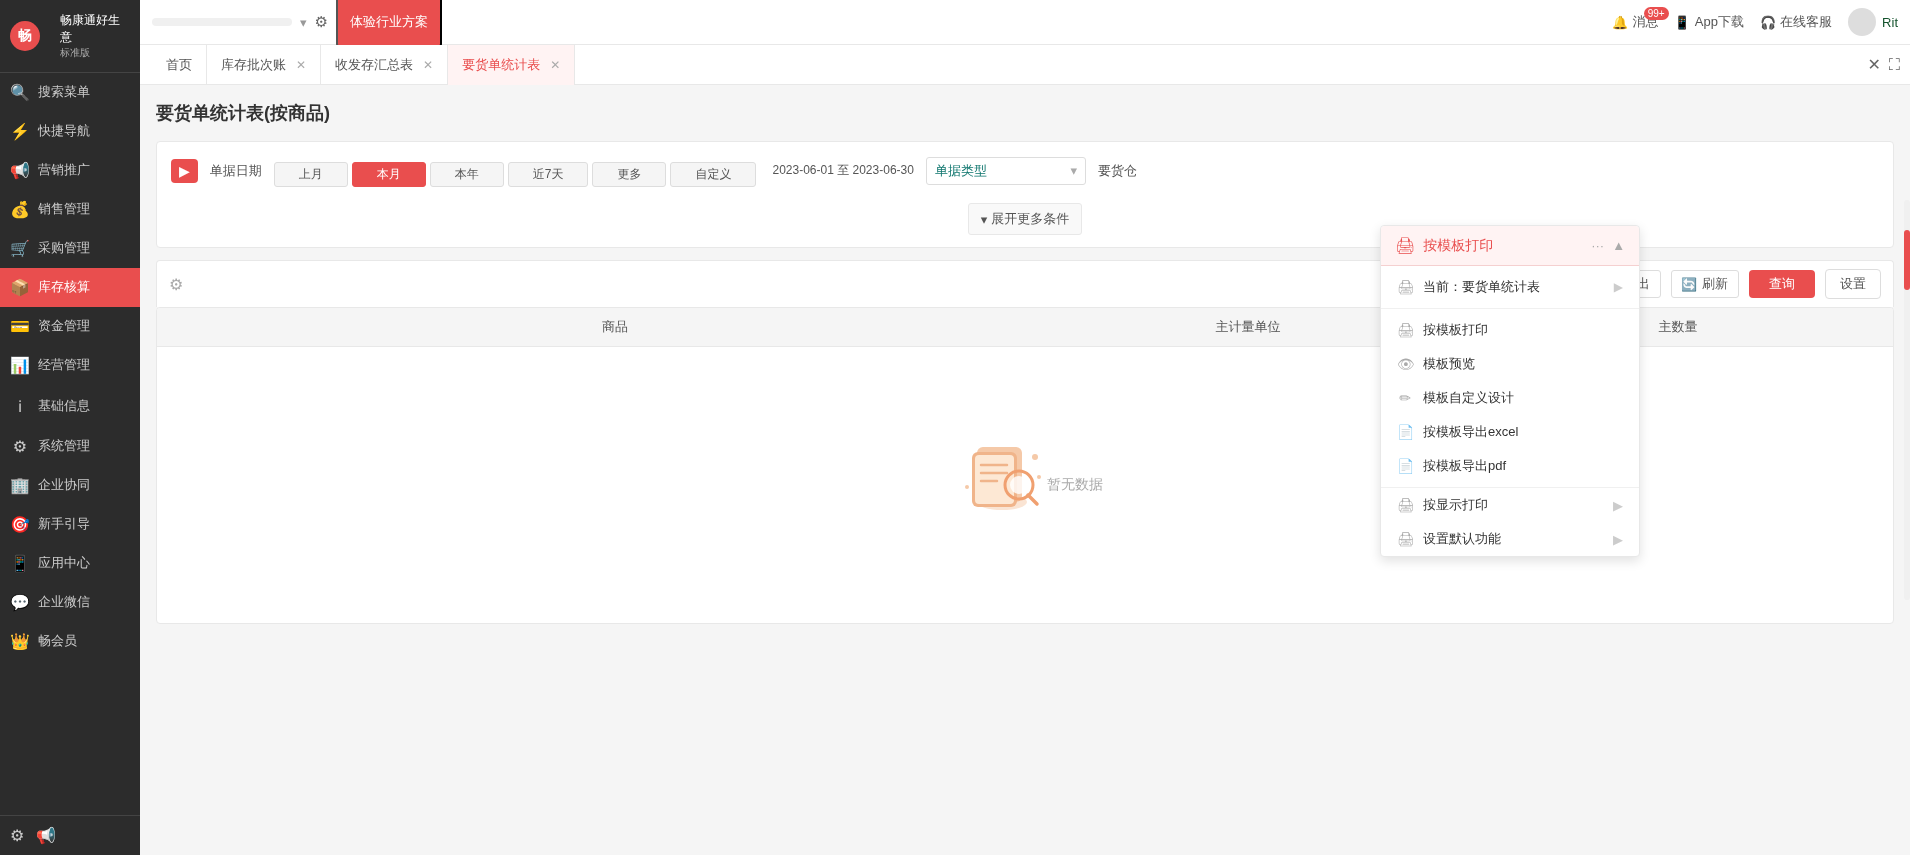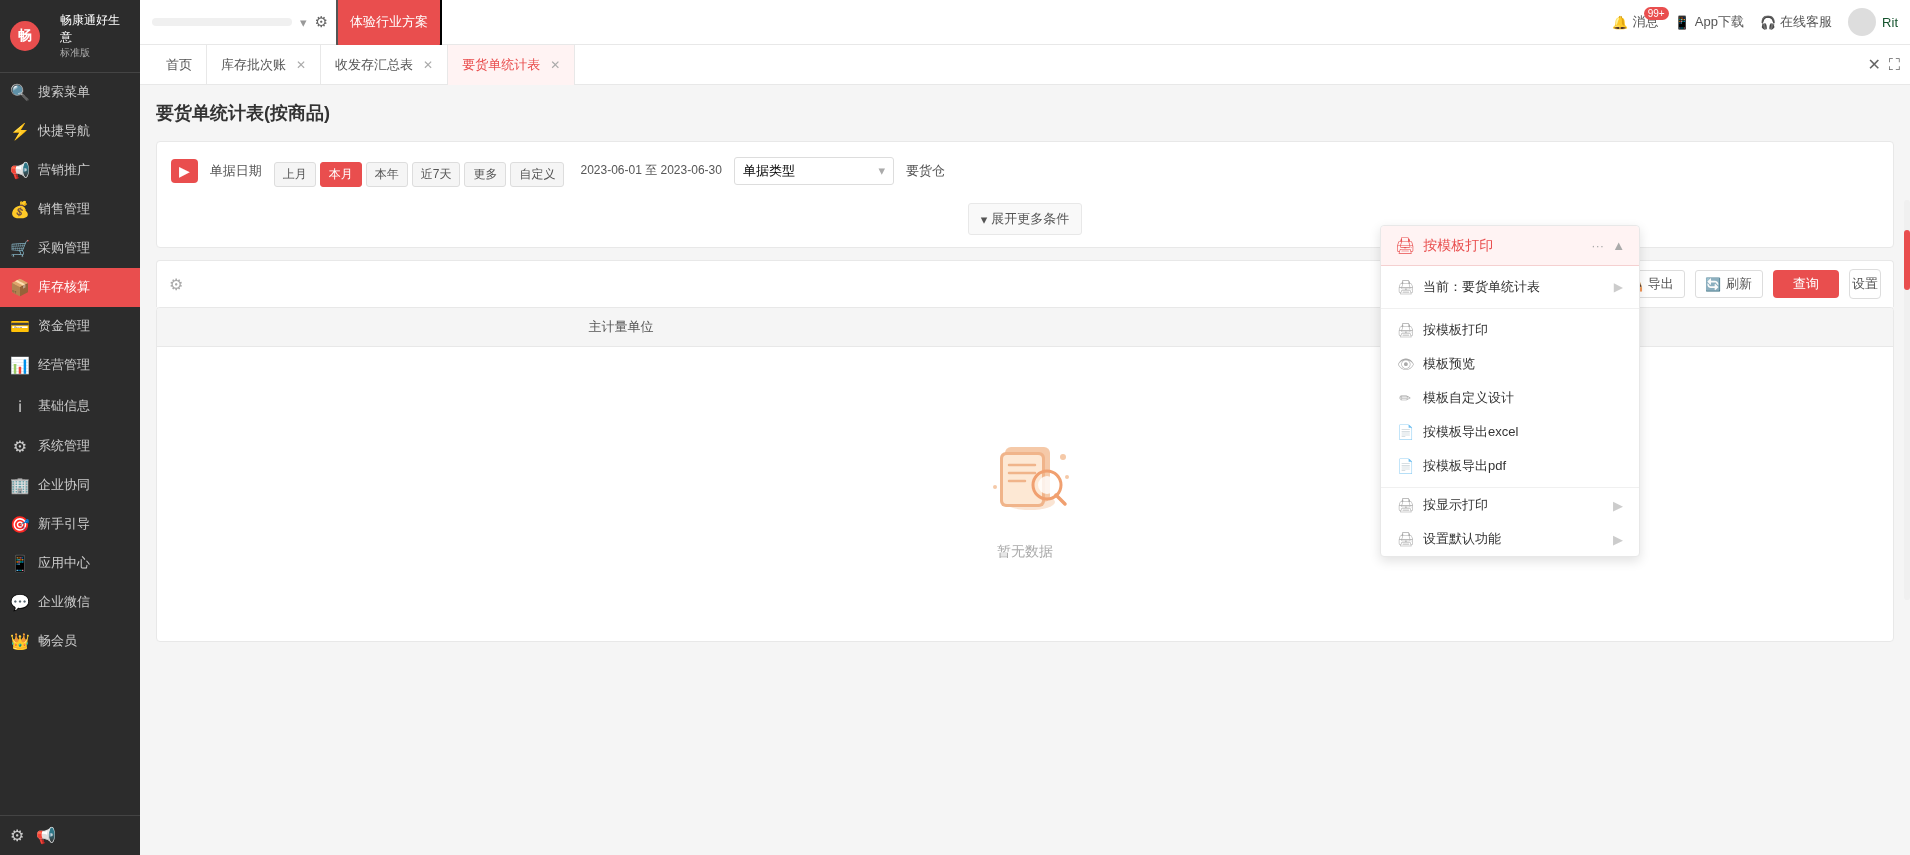--- a/index.html
+++ b/index.html
@@ -170,21 +170,21 @@
       color: #fff;
       border: none;
       border-radius: 4px;
       padding: 4px 8px;
       cursor: pointer;
       font-size: 14px;
       display: flex; align-items: center;
     }
     .filter-label { color: #555; font-size: 13px; white-space: nowrap; }
     .date-btn {
-      padding: 3px 8px;
+      padding: 3px 24px;
       border-radius: 3px;
       cursor: pointer;
       font-size: 12px;
       color: #555;
       background: #f5f5f5;
       border: 1px solid #ddd;
       margin-top: 8px;
     }
     .date-btn.active { background: #e94e4e; color: #fff; border-color: #e94e4e; }
     .date-range { color: #555; font-size: 12px; margin-left: 4px; }
@@ -193,21 +193,21 @@
       display: flex; align-items: center;
       border: 1px solid #ddd;
       border-radius: 3px;
       padding: 4px 8px;
       min-width: 160px;
       cursor: pointer;
       background: #fff;
       justify-content: space-between;
       gap: 8px;
     }
-    .filter-select-label { color: #000000; font-size: 13px; flex: 1; }
+    .filter-select-label { color: #0f766e; font-size: 13px; flex: 1; }
     .filter-select-arrow { color: #aaa; }
 
     .filter-category-label { color: #555; font-size: 13px; white-space: nowrap; }
 
     .expand-more-btn {
       display: flex; align-items: center; gap: 4px;
       color: #555; font-size: 13px; cursor: pointer;
       padding: 6px 12px;
       background: #f9f9f9;
       border: 1px solid #e8e8e8;
@@ -236,21 +236,21 @@
       color: #555;
       font-weight: 500;
       flex: 1;
       text-align: center;
     }
     .table-header-cell.first { width: 40px; flex: none; }
     .table-header-cell.product { flex: 2; }
 
     
     .empty-state {
-      display: flex; flex-direction: column; align-items: center; justify-content: center;
+      display: flex; flex-direction: row; align-items: center; justify-content: center;
       padding: 80px 0;
     }
     .empty-icon {
       width: 100px; height: 100px;
       margin-bottom: 16px;
     }
     .empty-text { color: #aaa; font-size: 14px; }
     .dropdown-menu {
       position: absolute;
       top: 140px;
@@ -499,26 +499,27 @@
       </div>
       <div style="display:flex;align-items:center;gap:4px;padding:4px 10px;border:1px solid #ddd;border-radius:3px;cursor:pointer;color:#555;font-size:13px;">
         <span>📤</span>
         <span>导出</span>
       </div>
       <div style="display:flex;align-items:center;gap:4px;padding:4px 10px;border:1px solid #ddd;border-radius:3px;cursor:pointer;color:#555;font-size:13px;">
         <span>🔄</span>
         <span>刷新</span>
       </div>
       <button style="background:#e94e4e;color:#fff;border:none;border-radius:4px;padding:5px 20px;cursor:pointer;font-size:13px;">查询</button>
-      <button style="background:#fff;color:#555;border:1px solid #ddd;border-radius:4px;padding:5px 2px;cursor:pointer;font-size:13px;">设置</button>
+      <button style="background:#fff;color:#555;border:1px solid #ddd;border-radius:4px;padding:5px 14px;cursor:pointer;font-size:13px;">设置</button>
     </div>
 
     <div class="data-table">
       <div class="table-header" id="table-header-row">
       <div class="table-header-cell first"></div>
+          <div class="table-header-cell product">商品</div>
           <div class="table-header-cell">主计量单位</div>
           <div class="table-header-cell">主数量</div>
         </div>
 
       <div class="empty-state">
         <div class="empty-icon">
           <svg viewBox="0 0 100 100" width="100" height="100">
 
             <ellipse cx="55" cy="75" rx="25" ry="8" fill="#f5c9a8" opacity="0.5"></ellipse>
             <rect x="30" y="20" width="45" height="55" rx="6" fill="#f5c9a8"></rect>

